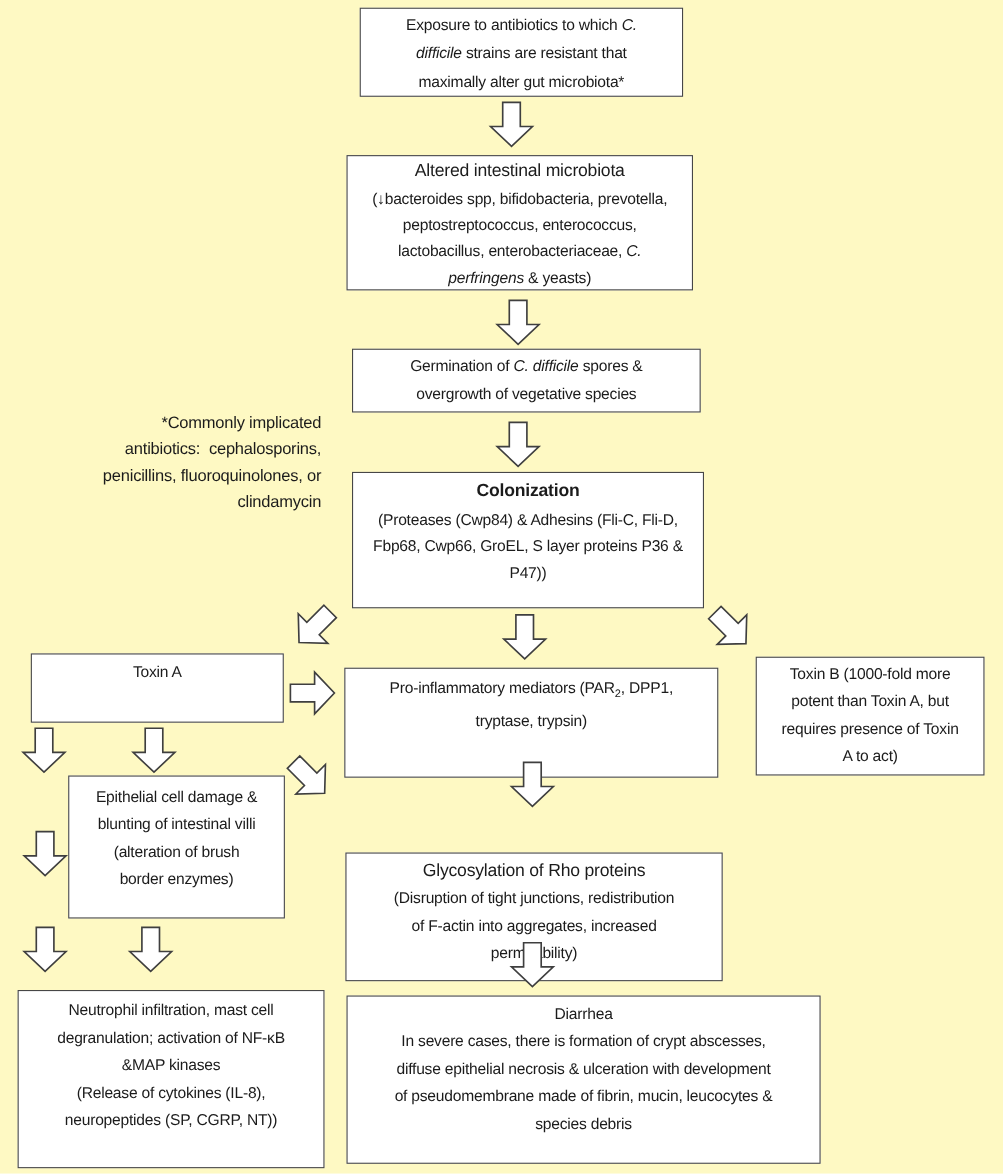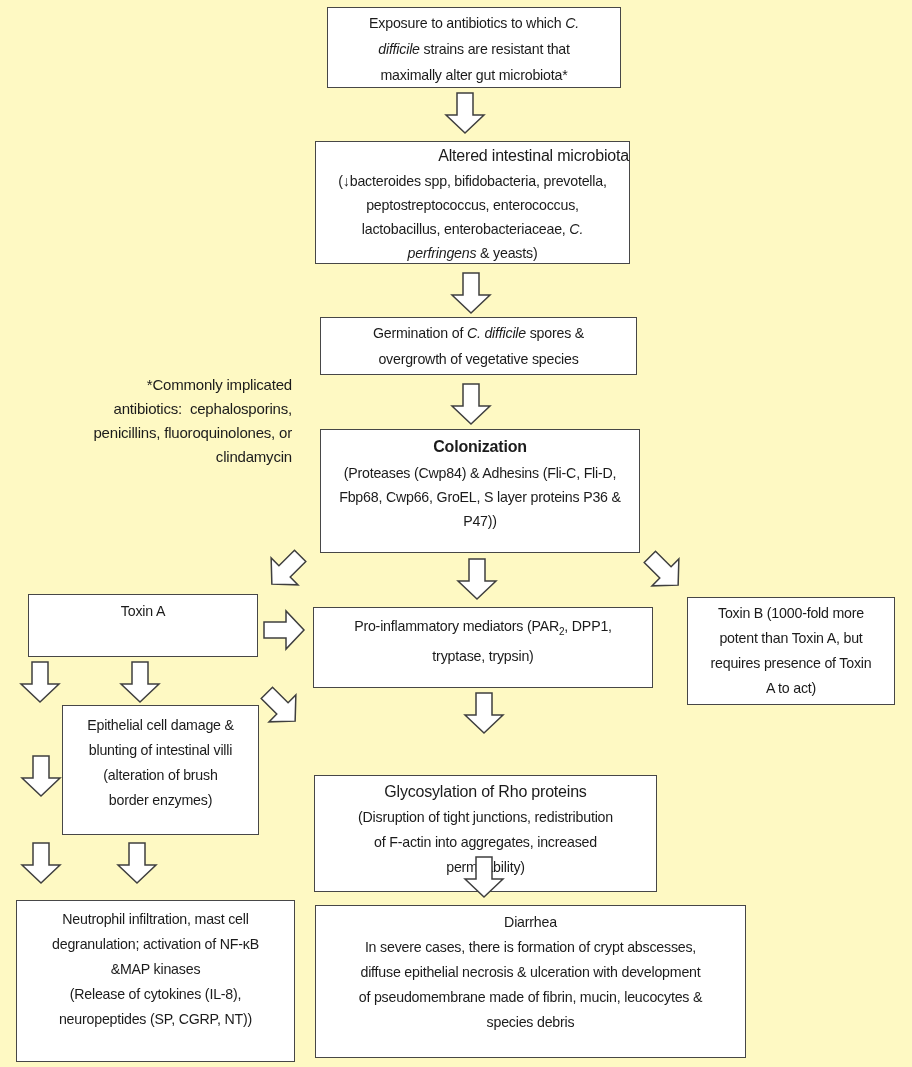--- a/index.html
+++ b/index.html
@@ -16,30 +16,30 @@
   .note{position:absolute;box-sizing:border-box;text-align:right;font-size:15px;letter-spacing:-0.2px;}
   .line{line-height:25px;white-space:pre;}
   .line.heading{font-size:16px;line-height:27px;}
   sub{font-size:10px;}
   i{font-style:italic;}
   
   #b-exposure{left:327px;top:7px;width:294px;height:81px;padding-top:2px;}
   #b-exposure .line{line-height:26px;}
   #b-altered{left:315px;top:141px;width:315px;height:123px;padding-top:1px;}
   #b-altered .line{line-height:24px;}
-  #b-altered .line.heading{line-height:26px;text-align:right;}
+  #b-altered .line.heading{line-height:26px;}
   #b-germination{left:320px;top:317px;width:317px;height:58px;padding-top:2px;}
   #b-germination .line{line-height:26px;}
   #b-colonization{left:320px;top:429px;width:320px;height:124px;padding-top:3px;}
   #b-colonization .line{line-height:24px;}
   #b-colonization .line.heading{line-height:28px;font-weight:bold;}
   #n-antibiotics{left:28px;top:373px;width:264px;}
   #n-antibiotics .line{line-height:24px;}
   #b-toxin-a{left:28px;top:594px;width:230px;height:63px;padding-top:4px;}
-  #b-pro{left:313px;top:607px;width:340px;height:81px;padding-top:6px;}
+  #b-pro{left:313px;top:607px;width:340px;height:100px;padding-top:6px;}
   #b-toxin-b{left:687px;top:597px;width:208px;height:108px;padding-top:3px;}
   #b-epithelial{left:62px;top:705px;width:197px;height:130px;padding-top:7px;}
   #b-glyco{left:314px;top:738px;width:343px;height:117px;padding-top:2px;margin-top:37px;}
   #b-glyco .line.heading{line-height:27px;}
   #b-neutrophil{left:16px;top:900px;width:279px;height:162px;padding-top:6px;}
   #b-diarrhea{left:315px;top:905px;width:431px;height:153px;padding-top:4px;}
   
   .arrow{position:absolute;overflow:visible;}
   .arrow polygon{fill:#ffffff;stroke:#3f3f3f;stroke-width:1.5;stroke-linejoin:miter;}
   .rot45{transform:rotate(45deg);transform-origin:50% 50%;}

